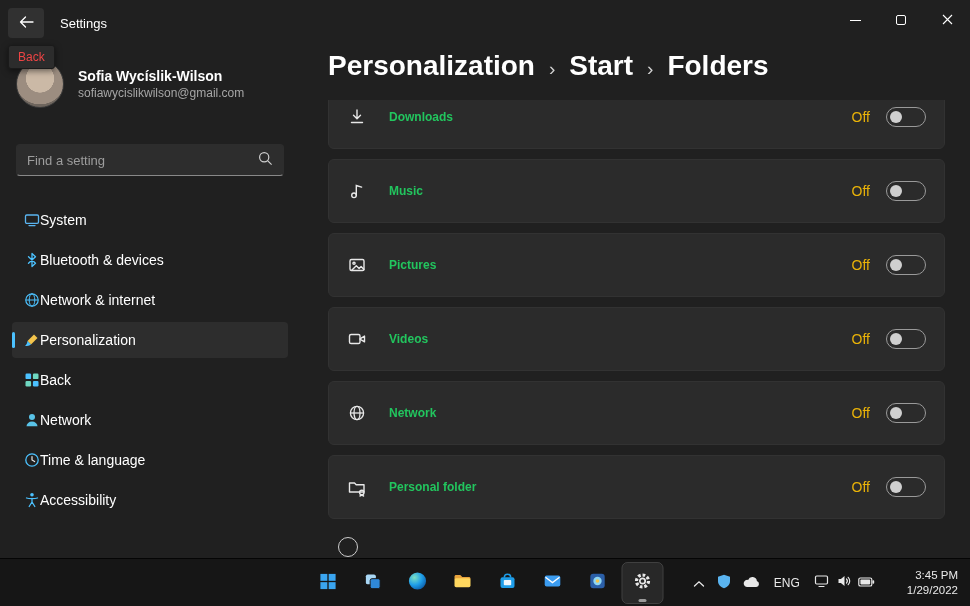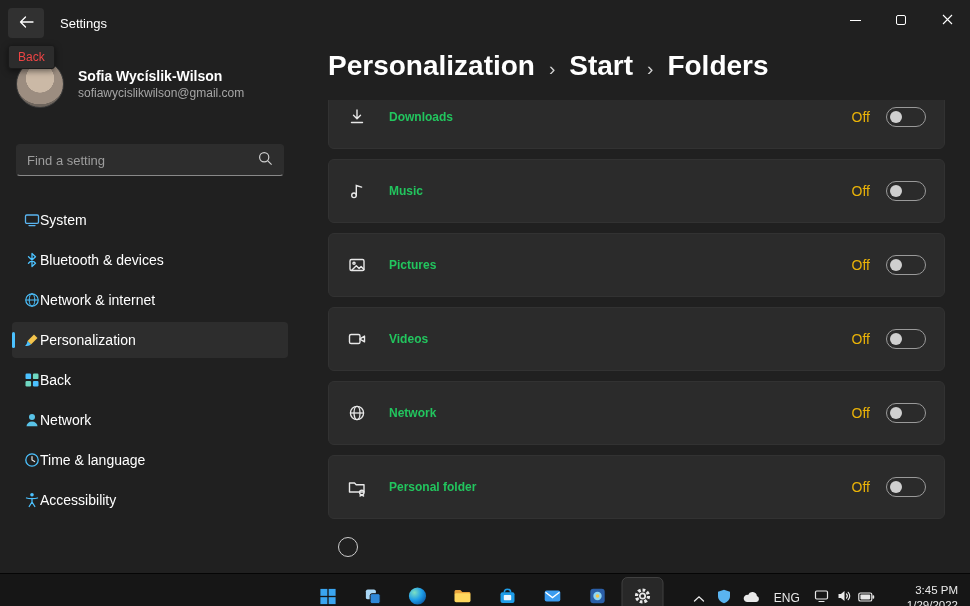--- a/index.html
+++ b/index.html
@@ -54,21 +54,21 @@
   .card.first { margin-top:-15px; }
   .row-icon { width:20px; height:20px; margin-right:22px; flex:none; display:flex; }
   .row-label { flex:1; font-size:12px; color:#22c55e;font-weight:bold; }
   .row-state { font-size:14px; color:#eab308; margin-right:16px; }
   .toggle { width:40px; height:20px; border:1px solid #9a9a9a; border-radius:11px; position:relative; background:transparent; cursor:pointer; flex:none; }
   .toggle .knob { position:absolute; left:3px; top:3px; width:12px; height:12px; border-radius:50%; background:#cfcfcf; }
 
   .partial-item { width:20px; height:20px; border:1.5px solid #cccccc; border-radius:50%; margin:18px 0 0 10px; }
 
   
-  .taskbar { position:absolute; left:0; right:0; bottom:0; height:33px; background:#161616; border-top:1px solid #050505; z-index:6;padding-left:20px; }
+  .taskbar { position:absolute; left:0; right:0; bottom:0; height:48px; background:#161616; border-top:1px solid #050505; z-index:6;padding-left:20px; }
   .tb-center { position:absolute; left:50%; top:0; transform:translateX(-50%); height:48px; display:flex; align-items:center; gap:5px; }
   .tb-btn { width:40px; height:40px; border-radius:5px; display:flex; align-items:center; justify-content:center; cursor:pointer; position:relative; }
   .tb-btn.active { background:rgba(255,255,255,0.08); outline:1px solid rgba(255,255,255,0.18); }
   .tb-btn.active::after { content:""; position:absolute; bottom:1px; left:50%; transform:translateX(-50%); width:8px; height:3px; border-radius:2px; background:#9a9a9a; }
 
   .tb-tray { position:absolute; right:6px; top:0; height:48px; display:flex; align-items:center; gap:2px; }
   .tray-btn { height:36px; padding:0 5px; border-radius:4px; display:flex; align-items:center; justify-content:center; gap:6px; cursor:pointer; }
   .lang { font-size:12px; color:#eaeaea; padding:0 7px; }
   .clock { text-align:right; font-size:11.5px; line-height:15px; color:#eaeaea; padding:0 6px;margin-left:19px; }
 </style>

